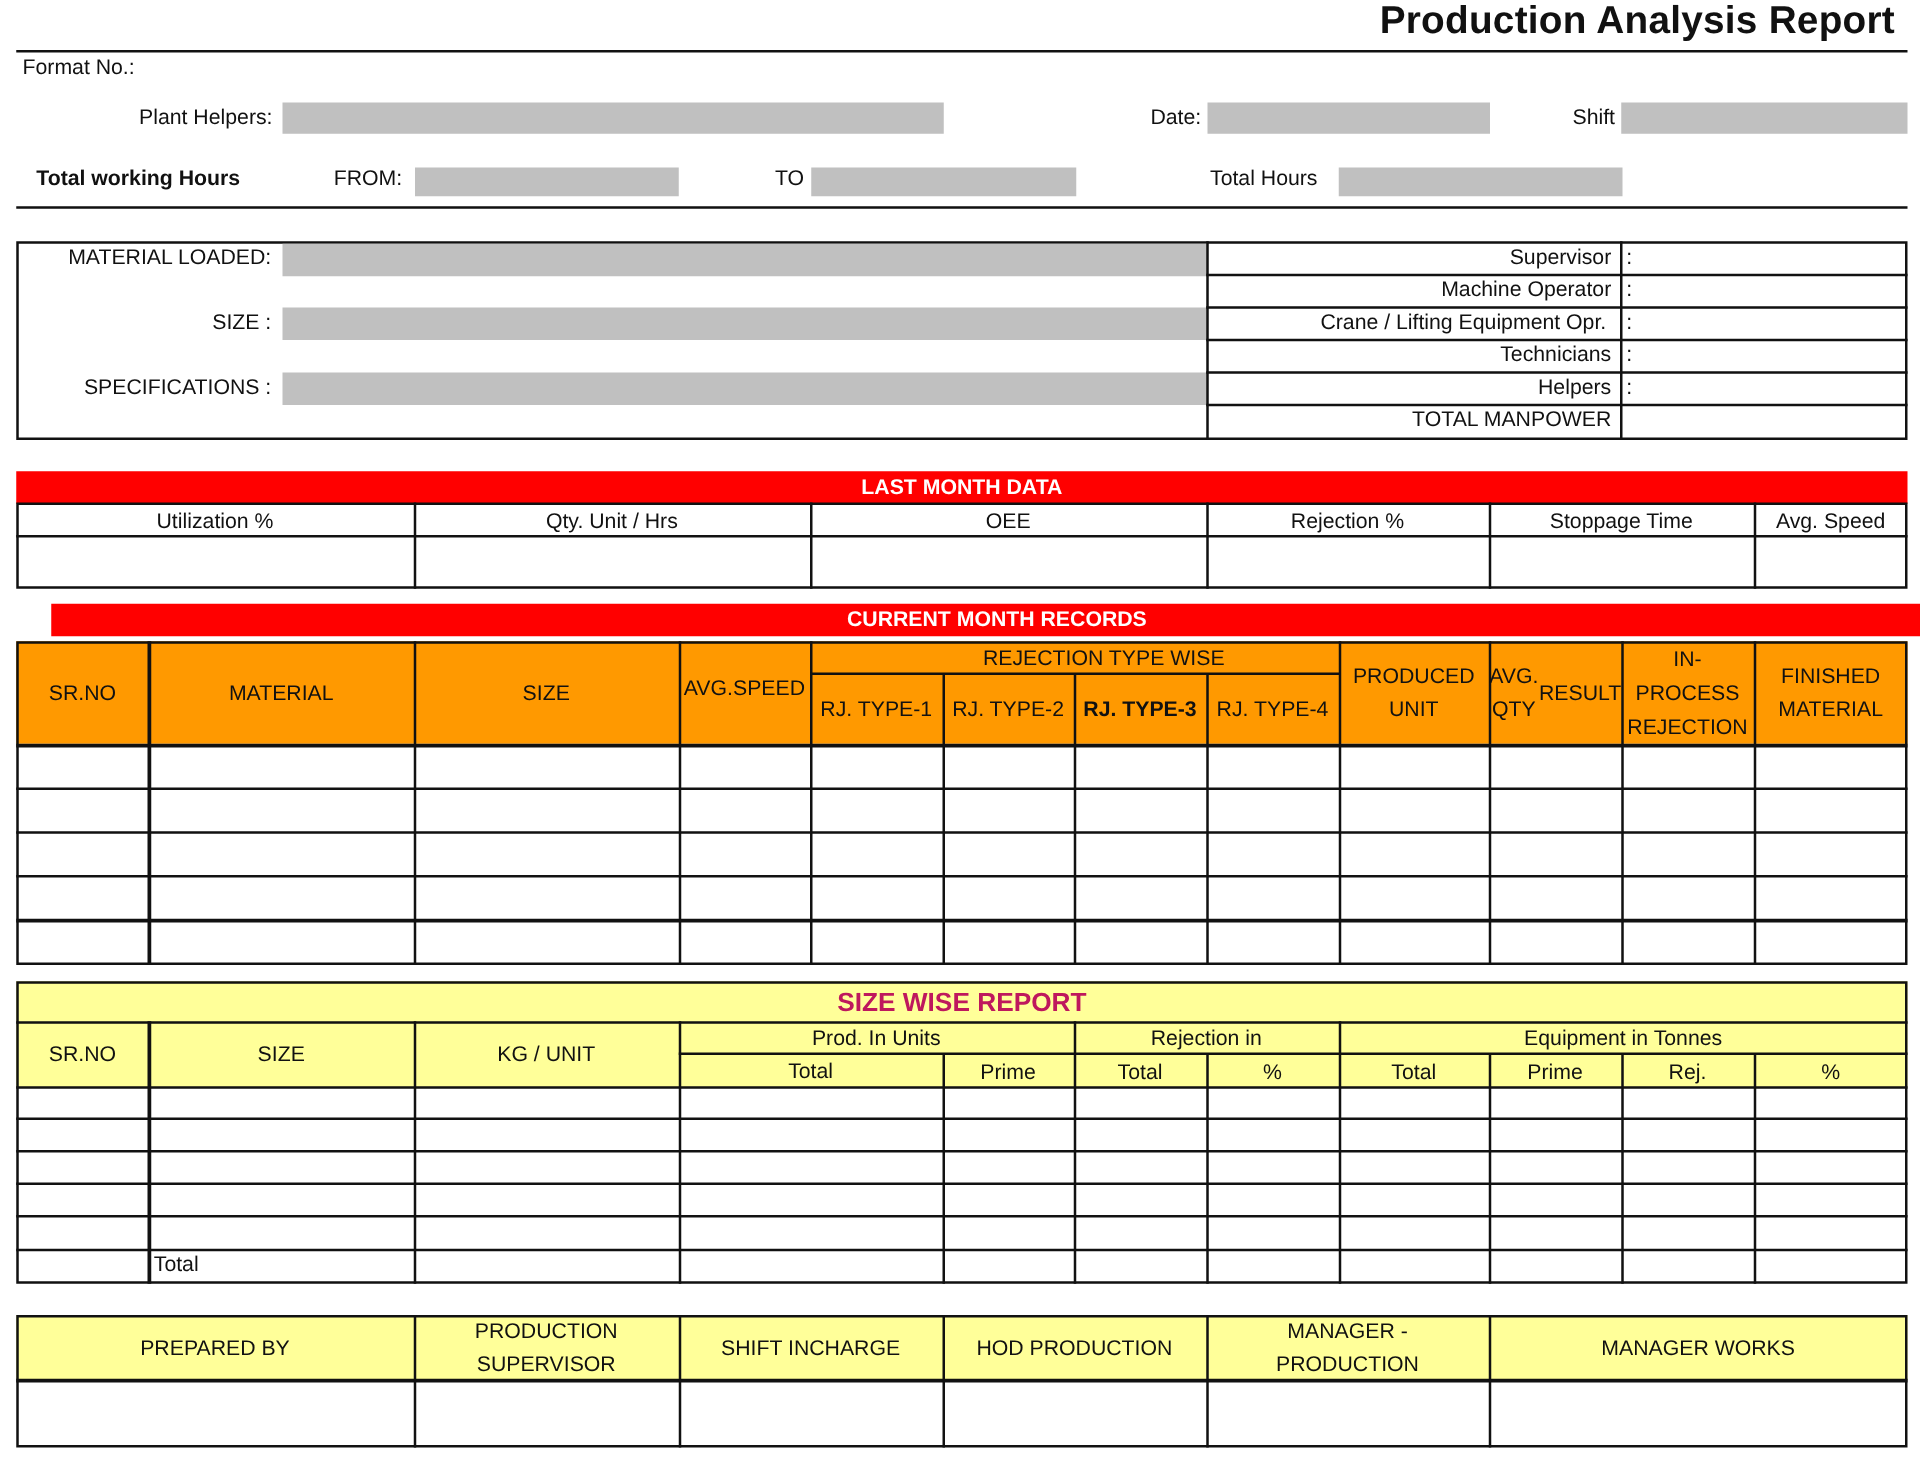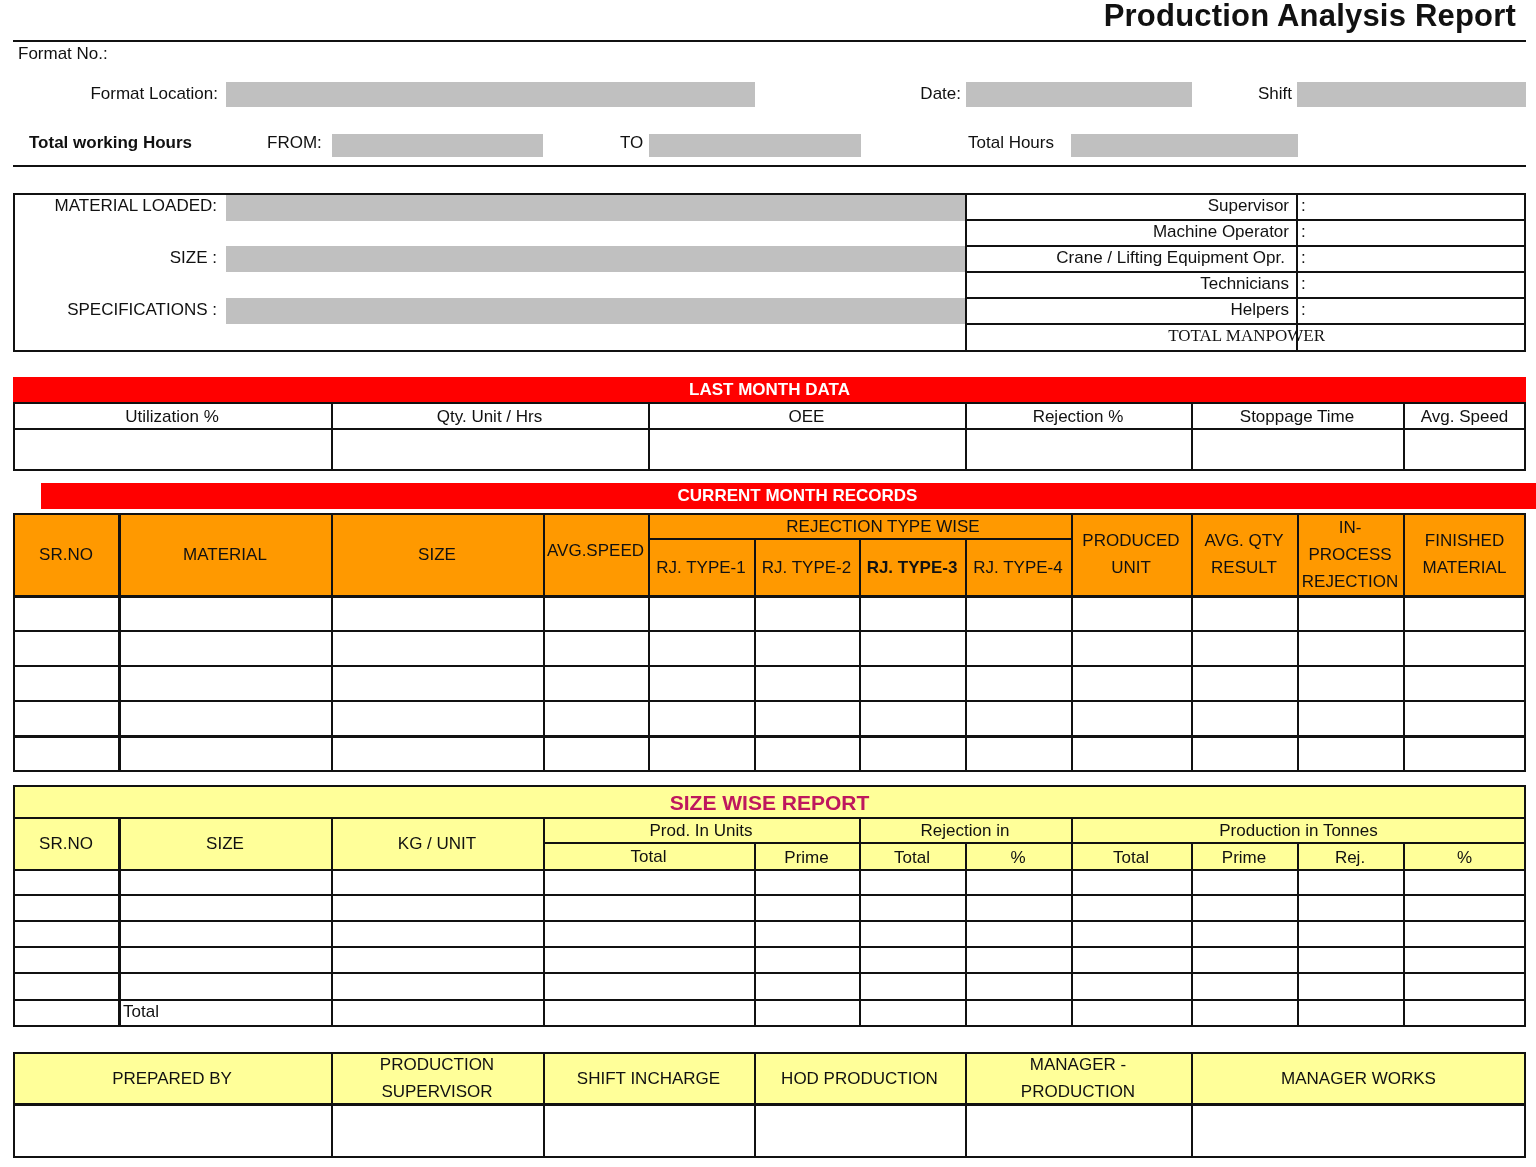--- a/index.html
+++ b/index.html
@@ -27,21 +27,21 @@
   .redtxt { color: #be185d; font-weight: bold; font-size: 21px; }
 </style>
 </head>
 <body>
 
 <div class="abs title">Production Analysis Report</div>
 <div class="hline" style="top:40px;"></div>
 
 <div class="lbl" style="left:18px; top:44px;">Format No.:</div>
 
-<div class="lbl r" style="left:60px; width:158px; top:84px;">Format Location:</div>
+<div class="lbl r" style="left:60px; width:158px; top:84px;">Plant Helpers:</div>
 <div class="gray" style="left:226px; top:82px; width:529px;"></div>
 
 <div class="lbl r" style="left:880px; width:81px; top:84px;">Date:</div>
 <div class="gray" style="left:966px; top:82px; width:226px;"></div>
 
 <div class="lbl r" style="left:1220px; width:72px; top:84px;">Shift</div>
 <div class="gray" style="left:1297px; top:82px; width:229px;"></div>
 
 <div class="lbl bold" style="left:29px; top:133px;">Total working Hours</div>
 <div class="lbl" style="left:267px; top:133px;">FROM:</div>
@@ -73,21 +73,21 @@
 <div class="lbl r" style="left:968px; width:321px; top:196px;">Supervisor</div>
 <div class="lbl" style="left:1301px; top:196px;">:</div>
 <div class="lbl r" style="left:968px; width:321px; top:222px;">Machine Operator</div>
 <div class="lbl" style="left:1301px; top:222px;">:</div>
 <div class="lbl r" style="left:968px; width:317px; top:248px;">Crane / Lifting Equipment Opr.</div>
 <div class="lbl" style="left:1301px; top:248px;">:</div>
 <div class="lbl r" style="left:968px; width:321px; top:274px;">Technicians</div>
 <div class="lbl" style="left:1301px; top:274px;">:</div>
 <div class="lbl r" style="left:968px; width:321px; top:300px;">Helpers</div>
 <div class="lbl" style="left:1301px; top:300px;">:</div>
-<div class="lbl r" style="left:1004px; width:321px; top:326px;font-family:Liberation Serif, serif;">TOTAL MANPOWER</div>
+<div class="lbl r" style="left:968px; width:321px; top:326px;">TOTAL MANPOWER</div>
 
 <div class="redbar" style="top:377px; height:26px;">LAST MONTH DATA</div>
 <div class="box" style="left:13px; top:402px; width:1513px; height:69px;"></div>
 <div class="hl" style="left:13px; top:428px; width:1513px;"></div>
 <div class="vl" style="left:331px; top:402px; height:69px;"></div>
 <div class="vl" style="left:648px; top:402px; height:69px;"></div>
 <div class="vl" style="left:965px; top:402px; height:69px;"></div>
 <div class="vl" style="left:1191px; top:402px; height:69px;"></div>
 <div class="vl" style="left:1403px; top:402px; height:69px;"></div>
 
@@ -128,21 +128,21 @@
 <div class="cell" style="left:671px; width:424px; top:513px; height:26px;">REJECTION TYPE WISE</div>
 <div class="cell" style="left:648px; width:106px; top:540px; height:55px;">RJ. TYPE-1</div>
 <div class="cell" style="left:754px; width:105px; top:540px; height:55px;">RJ. TYPE-2</div>
 <div class="cell" style="left:859px; width:106px; top:540px; height:55px;font-weight:bold;">RJ. TYPE-3</div>
 <div class="cell" style="left:965px; width:106px; top:540px; height:55px;">RJ. TYPE-4</div>
 
 <div class="cell" style="left:1071px; width:120px; top:513px; height:82px; flex-direction:column;">
   <span>PRODUCED</span>
   <span>UNIT</span>
 </div>
-<div class="cell" style="left:1191px; width:106px; top:513px; height:82px; flex-direction:column;">
+<div class="cell" style="left:1191px; width:106px; top:513px; height:82px; flex-direction:row;">
   <span>AVG. QTY</span>
   <span>RESULT</span>
 </div>
 <div class="cell" style="left:1297px; width:106px; top:513px; height:82px; flex-direction:column;">
   <span>IN-</span>
   <span>PROCESS</span>
   <span>REJECTION</span>
 </div>
 <div class="cell" style="left:1403px; width:123px; top:513px; height:82px; flex-direction:column;">
   <span>FINISHED</span>
@@ -171,21 +171,21 @@
 <div class="hl" style="left:13px; top:920px; width:1513px;"></div>
 <div class="hl" style="left:13px; top:946px; width:1513px;"></div>
 <div class="hl" style="left:13px; top:972px; width:1513px;"></div>
 <div class="hl" style="left:13px; top:999px; width:1513px;"></div>
 
 <div class="cell" style="left:13px; width:106px; top:817px; height:52px;">SR.NO</div>
 <div class="cell" style="left:119px; width:212px; top:817px; height:52px;">SIZE</div>
 <div class="cell" style="left:331px; width:212px; top:817px; height:52px;">KG / UNIT</div>
 <div class="cell" style="left:543px; width:316px; top:817px; height:26px;">Prod. In Units</div>
 <div class="cell" style="left:859px; width:212px; top:817px; height:26px;">Rejection in</div>
-<div class="cell" style="left:1071px; width:455px; top:817px; height:26px;">Production in Tonnes</div>
+<div class="cell" style="left:1071px; width:455px; top:817px; height:26px;">Equipment in Tonnes</div>
 
 <div class="cell" style="left:543px; width:211px; top:843px; height:26px;">Total</div>
 <div class="cell" style="left:754px; width:105px; top:844px; height:26px;">Prime</div>
 <div class="cell" style="left:859px; width:106px; top:844px; height:26px;">Total</div>
 <div class="cell" style="left:965px; width:106px; top:844px; height:26px;">%</div>
 <div class="cell" style="left:1071px; width:120px; top:844px; height:26px;">Total</div>
 <div class="cell" style="left:1191px; width:106px; top:844px; height:26px;">Prime</div>
 <div class="cell" style="left:1297px; width:106px; top:844px; height:26px;">Rej.</div>
 <div class="cell" style="left:1403px; width:123px; top:844px; height:26px;">%</div>
 

